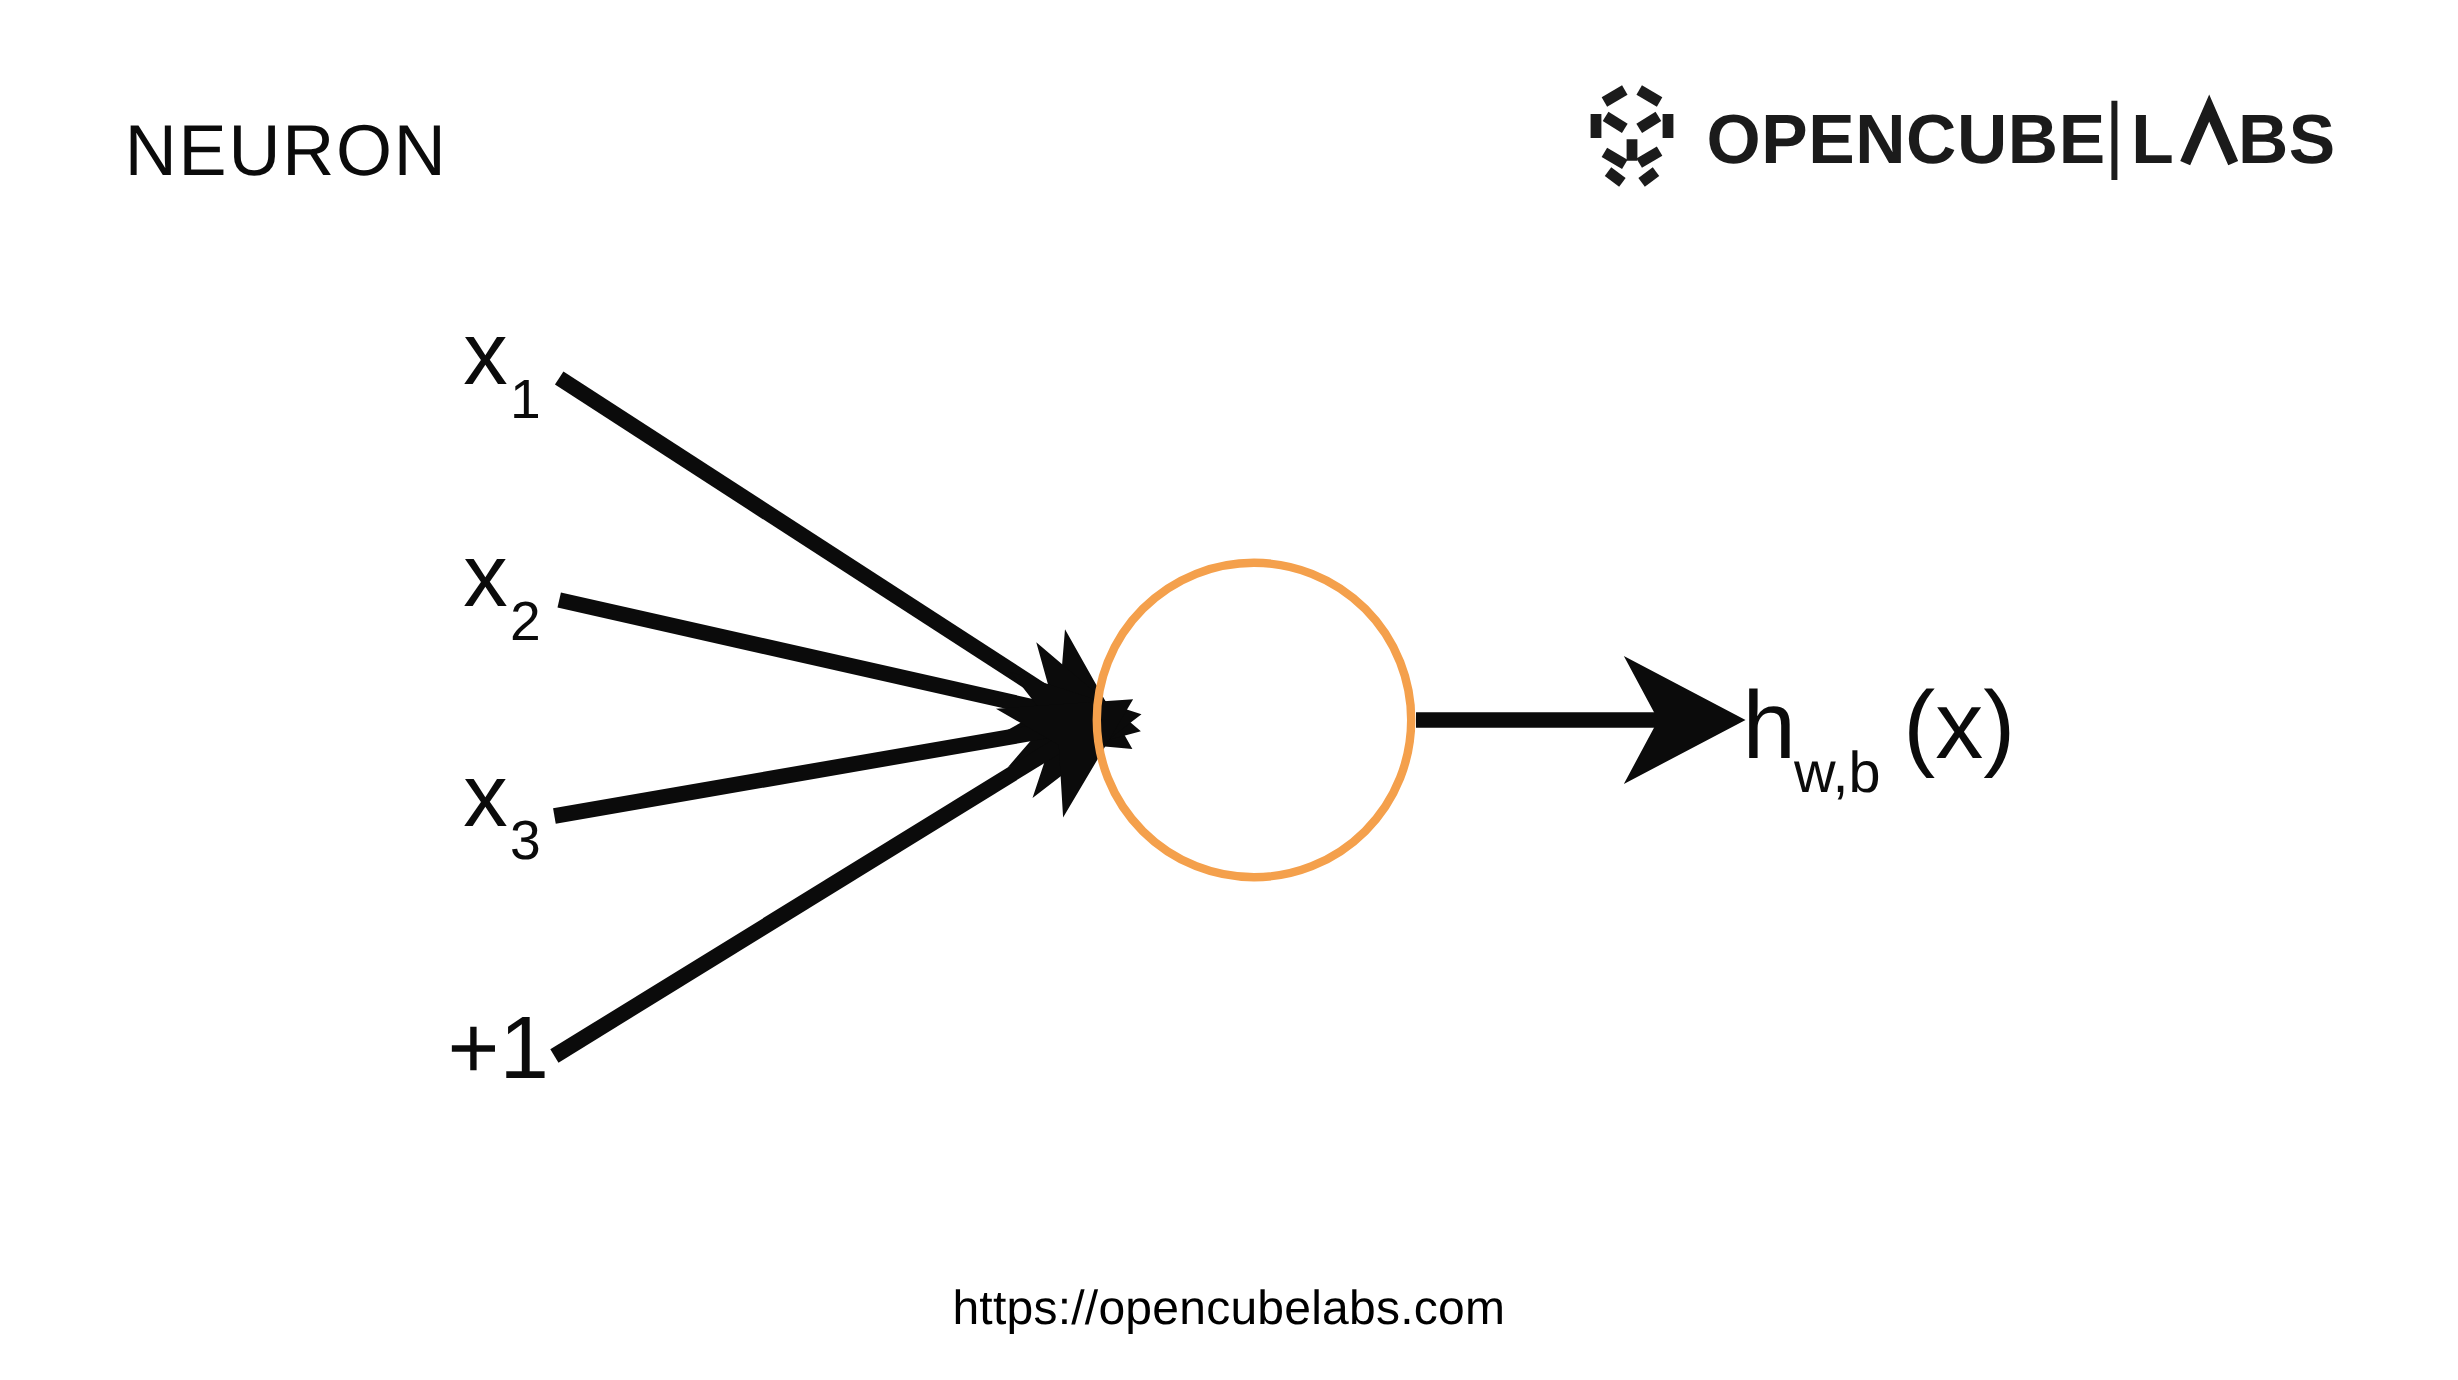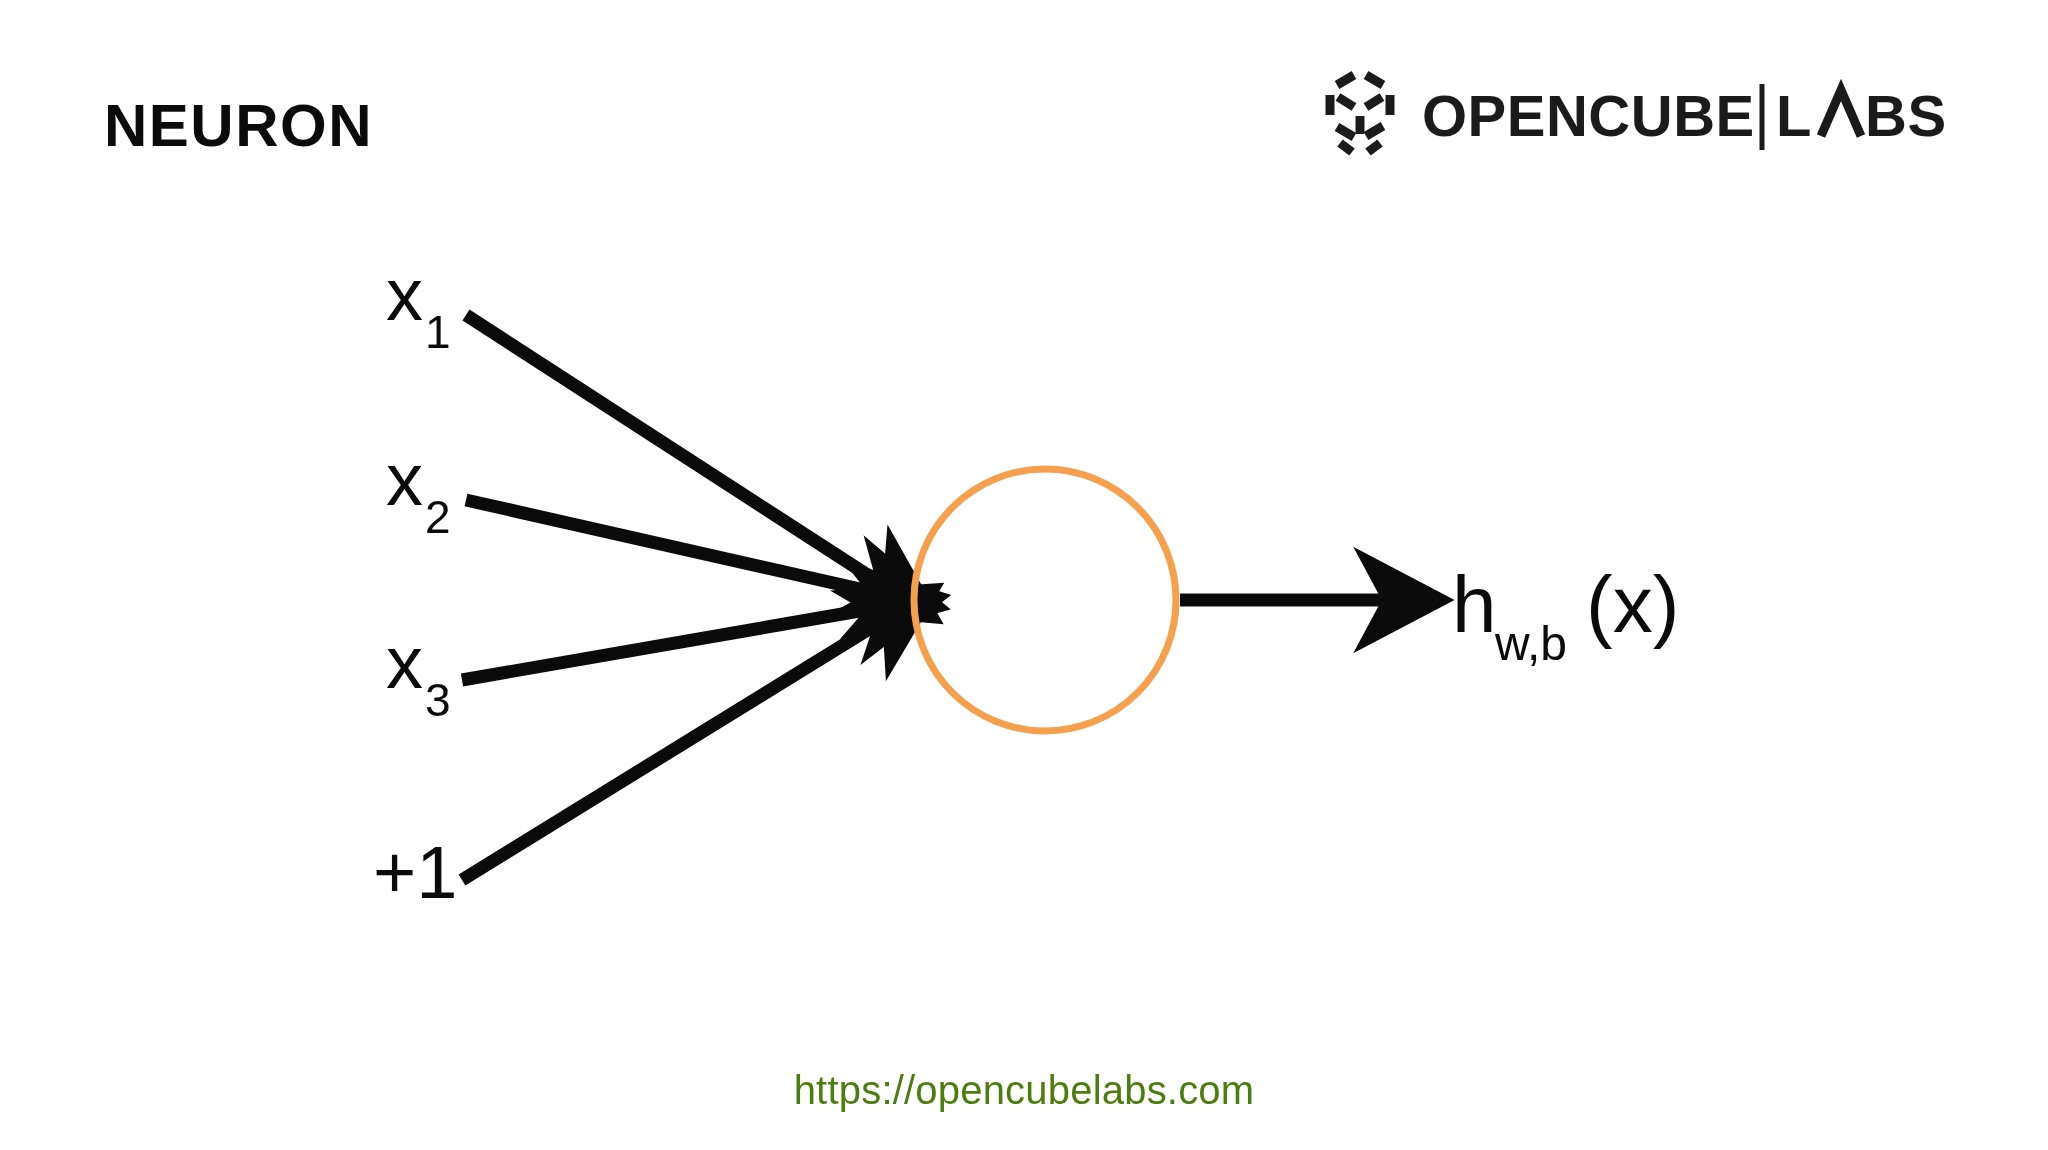--- a/index.html
+++ b/index.html
@@ -16,21 +16,21 @@
     font-family: "Liberation Sans", sans-serif;
     -webkit-font-smoothing: antialiased;
   }
 
   
   #slide-title {
     position: absolute;
     left: 104px;
     top: 96px;
     font-family: "Liberation Sans", sans-serif;
-    font-weight: bold;
+    font-weight: normal;
     font-size: 60px;
     letter-spacing: 1.5px;
     color: #0b0b0b;
     line-height: 1;
     white-space: nowrap;
   }
 
   #brand-logo {
     position: absolute;
     right: 66px;
@@ -64,21 +64,21 @@
   
   #footer-url {
     position: absolute;
     left: 0;
     right: 0;
     top: 1068px;
     text-align: center;
     font-family: "Liberation Sans", sans-serif;
     font-size: 40px;
     font-weight: 400;
-    color: #4d7c0f;
+    color: #000000;
     letter-spacing: 0.2px;
   }
 </style>
 </head>
 <body>
 
 <div id="slide-title">NEURON</div>
 
 <div id="brand-logo">
 

